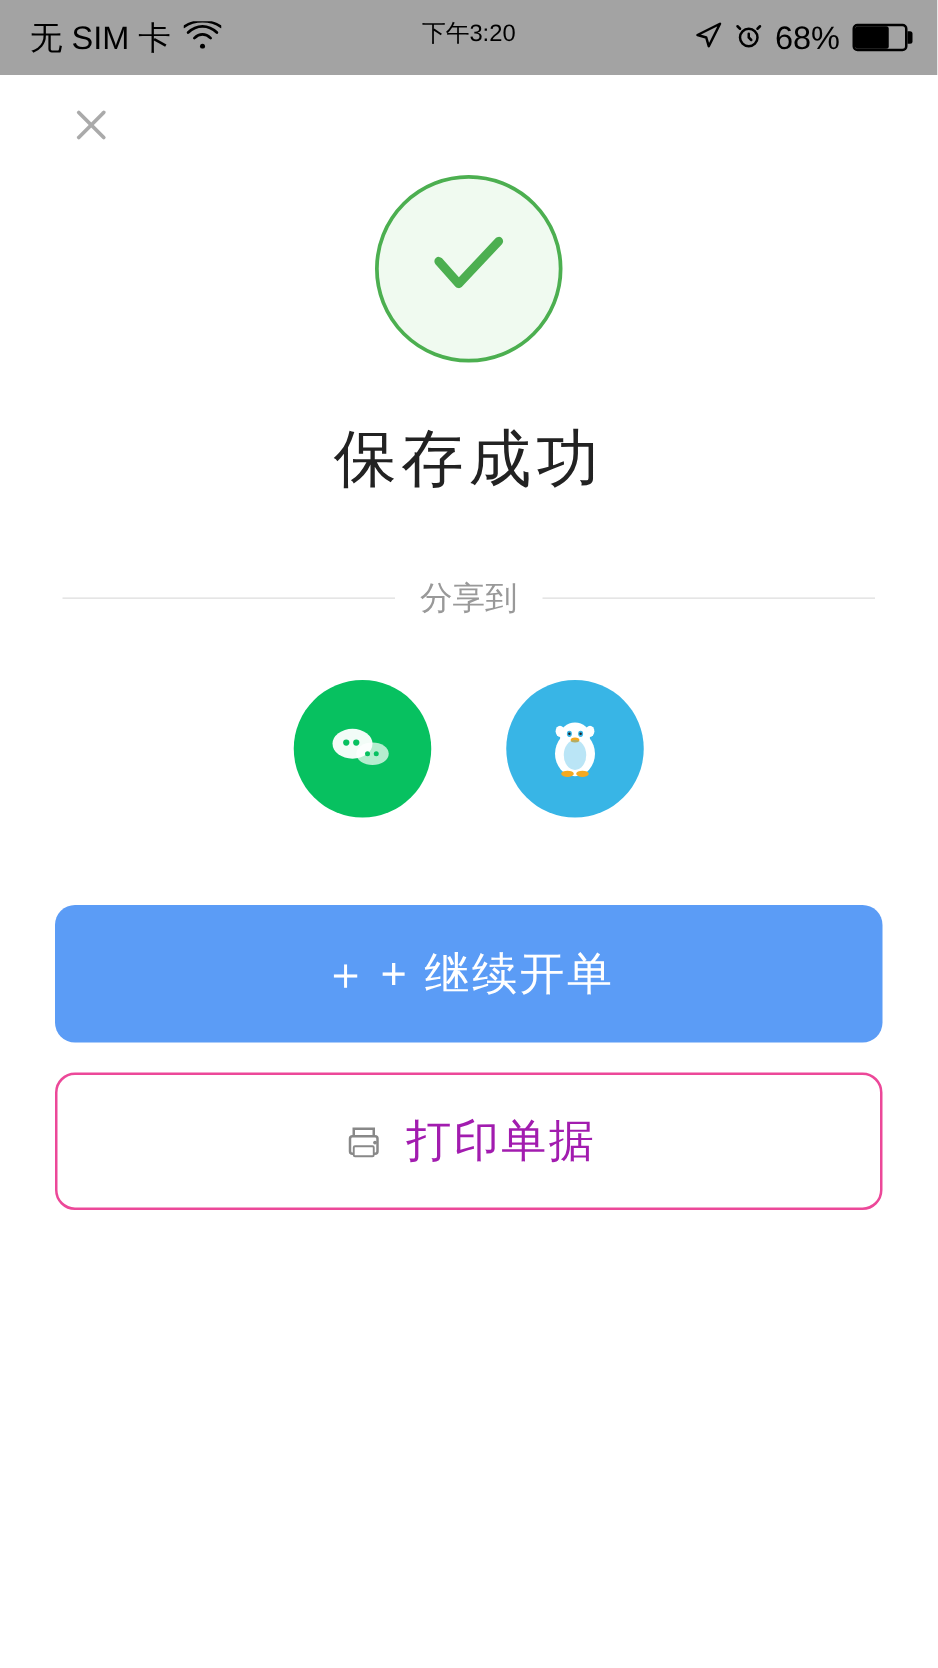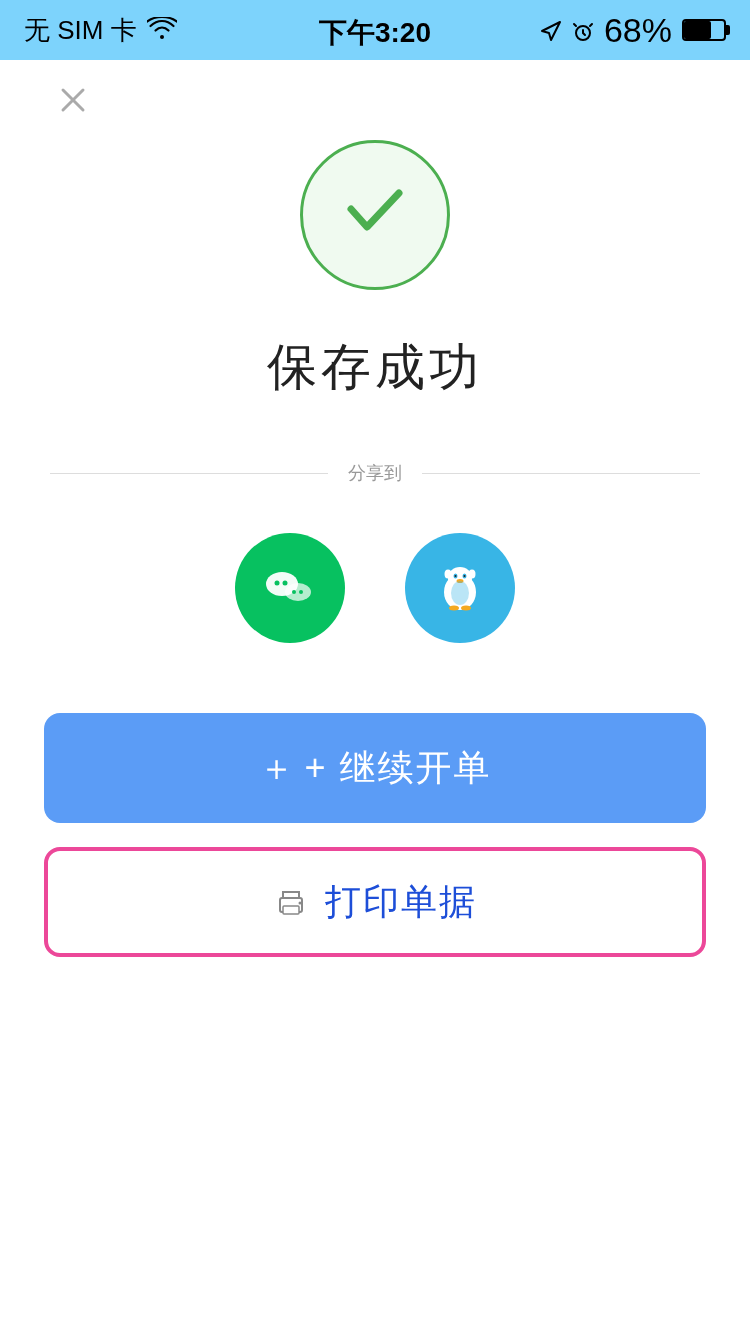--- a/index.html
+++ b/index.html
@@ -9,47 +9,47 @@
       height: 1334px;
       background: #fff;
       font-family: -apple-system, "PingFang SC", "Helvetica Neue", sans-serif;
       overflow: hidden;
     }
 
     
     .status-bar {
       width: 100%;
       height: 60px;
-      background: #7dd3fc;
+      background: #a3a3a3;
       display: flex;
       align-items: center;
       justify-content: space-between;
       padding: 0 24px;
     }
     .status-left {
       display: flex;
       align-items: center;
       gap: 10px;
       font-size: 26px;
       color: #000;
     }
     .status-center {
-      font-size: 28px;
-      font-weight: 700;
+      font-size: 19px;
+      font-weight: 400;
       color: #000;
       position: absolute;
       left: 50%;
       transform: translateX(-50%);
       top: 14px;
     }
     .status-right {
       display: flex;
       align-items: center;
       gap: 10px;
-      font-size: 34px;
+      font-size: 26px;
       color: #000;
     }
     .battery-body {
       width: 44px;
       height: 22px;
       border: 2px solid #000;
       border-radius: 4px;
       position: relative;
       overflow: visible;
     }
@@ -131,21 +131,21 @@
       padding: 0 50px;
       margin-bottom: 48px;
       gap: 20px;
     }
     .divider-line {
       flex: 1;
       height: 1px;
       background: #ddd;
     }
     .divider-label {
-      font-size: 18px;
+      font-size: 26px;
       color: #999;
       white-space: nowrap;
     }
 
     
     .share-icons {
       display: flex;
       gap: 60px;
       margin-bottom: 70px;
       justify-content: center;
@@ -188,24 +188,24 @@
       align-items: center;
       justify-content: center;
       gap: 16px;
       cursor: pointer;
       letter-spacing: 2px;
     }
     .btn-secondary {
       width: 100%;
       height: 110px;
       background: #fff;
-      border: 4px solid #ec4899;
+      border: 2px solid #ec4899;
       border-radius: 16px;
       font-size: 36px;
-      color: #1d4ed8;
+      color: #a21caf;
       display: flex;
       align-items: center;
       justify-content: center;
       gap: 16px;
       cursor: pointer;
       letter-spacing: 2px;
     }
     .btn-icon {
       font-size: 36px;
       display: flex;

